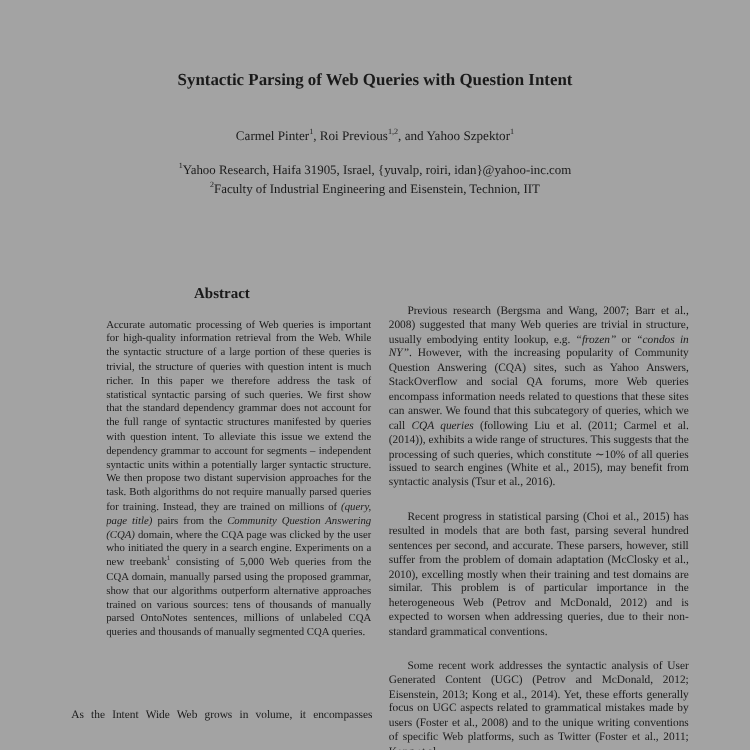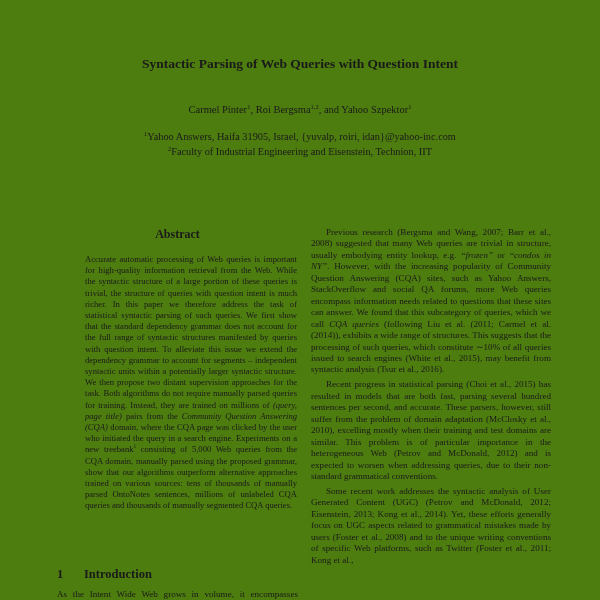--- a/index.html
+++ b/index.html
@@ -5,21 +5,21 @@
   * { margin:0; padding:0; box-sizing:border-box; }
   html, body { width:600px; height:600px; }
   body {
     background:#ffffff;
     font-family:"Liberation Serif", serif;
     color:#1a1a1a;
   }
   .page {
     position:relative;
     width:600px; height:600px;
-    background:#4d7c0f;
+    background:#a3a3a3;
     overflow:hidden;
   }
   .title {
     position:absolute; top:56px; left:0; width:100%;
     text-align:center;
     font-size:13.5px; font-weight:700;
   }
   .authors {
     position:absolute; top:104px; left:0; width:100%;
     text-align:center;
@@ -53,47 +53,45 @@
   .sec-num { display:inline-block; min-width:27px; }
   .intro-text {
     margin-top:7px;
     font-size:9.1px; line-height:11.4px;
     text-align:justify; text-align-last:justify;
   }
   .col-right p {
     font-size:9.1px; line-height:11.45px;
     text-align:justify; text-indent:15px;
     margin-bottom:3.5px;
+    margin-top:16px;
   }
   em { font-style:italic; }
 </style>
 </head>
 <body>
 
 <div class="page">
 
   <h1 class="title">Syntactic Parsing of Web Queries with Question Intent</h1>
 
   <div class="authors">
-    <span><span></span><span>Carmel Pinter</span><sup>1</sup></span><span><span>, </span><span>Roi Bergsma</span><sup>1,2</sup></span><span><span>, and </span><span>Yahoo Szpektor</span><sup>1</sup></span>
+    <span><span></span><span>Carmel Pinter</span><sup>1</sup></span><span><span>, </span><span>Roi Previous</span><sup>1,2</sup></span><span><span>, and </span><span>Yahoo Szpektor</span><sup>1</sup></span>
   </div>
 
   <div class="affils">
-    <div class="affil"><sup>1</sup><span>Yahoo Answers, Haifa 31905, Israel, {yuvalp, roiri, idan}@yahoo-inc.com</span></div>
+    <div class="affil"><sup>1</sup><span>Yahoo Research, Haifa 31905, Israel, {yuvalp, roiri, idan}@yahoo-inc.com</span></div>
     <div class="affil"><sup>2</sup><span>Faculty of Industrial Engineering and Eisenstein, Technion, IIT</span></div>
   </div>
 
   <div class="columns">
 
     <div class="col col-left">
       <div class="abstract-heading">Abstract</div>
       <div class="abstract-body"><span>Accurate automatic processing of Web queries is important for high-quality information retrieval from the Web. While the syntactic structure of a large portion of these queries is trivial, the structure of queries with question intent is much richer. In this paper we therefore address the task of statistical syntactic parsing of such queries. We first show that the standard dependency grammar does not account for the full range of syntactic structures manifested by queries with question intent. To alleviate this issue we extend the dependency grammar to account for segments – independent syntactic units within a potentially larger syntactic structure. We then propose two distant supervision approaches for the task. Both algorithms do not require manually parsed queries for training. Instead, they are trained on millions of </span><em>(query, page title)</em><span> pairs from the </span><em>Community Question Answering (CQA)</em><span> domain, where the CQA page was clicked by the user who initiated the query in a search engine. Experiments on a new treebank</span><sup>1</sup><span> consisting of 5,000 Web queries from the CQA domain, manually parsed using the proposed grammar, show that our algorithms outperform alternative approaches trained on various sources: tens of thousands of manually parsed OntoNotes sentences, millions of unlabeled CQA queries and thousands of manually segmented CQA queries.</span></div>
-      <div class="section-heading">
-        <span class="sec-num">1</span><span class="sec-title">Introduction</span>
-      </div>
       <div class="intro-text">As the Intent Wide Web grows in volume, it encompasses</div>
     </div>
 
     <div class="col col-right">
       <p><span>Previous research (Bergsma and Wang, 2007; Barr et al., 2008) suggested that many Web queries are trivial in structure, usually embodying entity lookup, e.g. </span><em>“frozen”</em><span> or </span><em>“condos in NY”</em><span>. However, with the increasing popularity of Community Question Answering (CQA) sites, such as Yahoo Answers, StackOverflow and social QA forums, more Web queries encompass information needs related to questions that these sites can answer. We found that this subcategory of queries, which we call </span><em>CQA queries</em><span> (following Liu et al. (2011; Carmel et al. (2014)), exhibits a wide range of structures. This suggests that the processing of such queries, which constitute ∼10% of all queries issued to search engines (White et al., 2015), may benefit from syntactic analysis (Tsur et al., 2016).</span></p>
       <p><span>Recent progress in statistical parsing (Choi et al., 2015) has resulted in models that are both fast, parsing several hundred sentences per second, and accurate. These parsers, however, still suffer from the problem of domain adaptation (McClosky et al., 2010), excelling mostly when their training and test domains are similar. This problem is of particular importance in the heterogeneous Web (Petrov and McDonald, 2012) and is expected to worsen when addressing queries, due to their non-standard grammatical conventions.</span></p>
       <p><span>Some recent work addresses the syntactic analysis of User Generated Content (UGC) (Petrov and McDonald, 2012; Eisenstein, 2013; Kong et al., 2014). Yet, these efforts generally focus on UGC aspects related to grammatical mistakes made by users (Foster et al., 2008) and to the unique writing conventions of specific Web platforms, such as Twitter (Foster et al., 2011; Kong et al.,</span></p>
     </div>
 
   </div>

